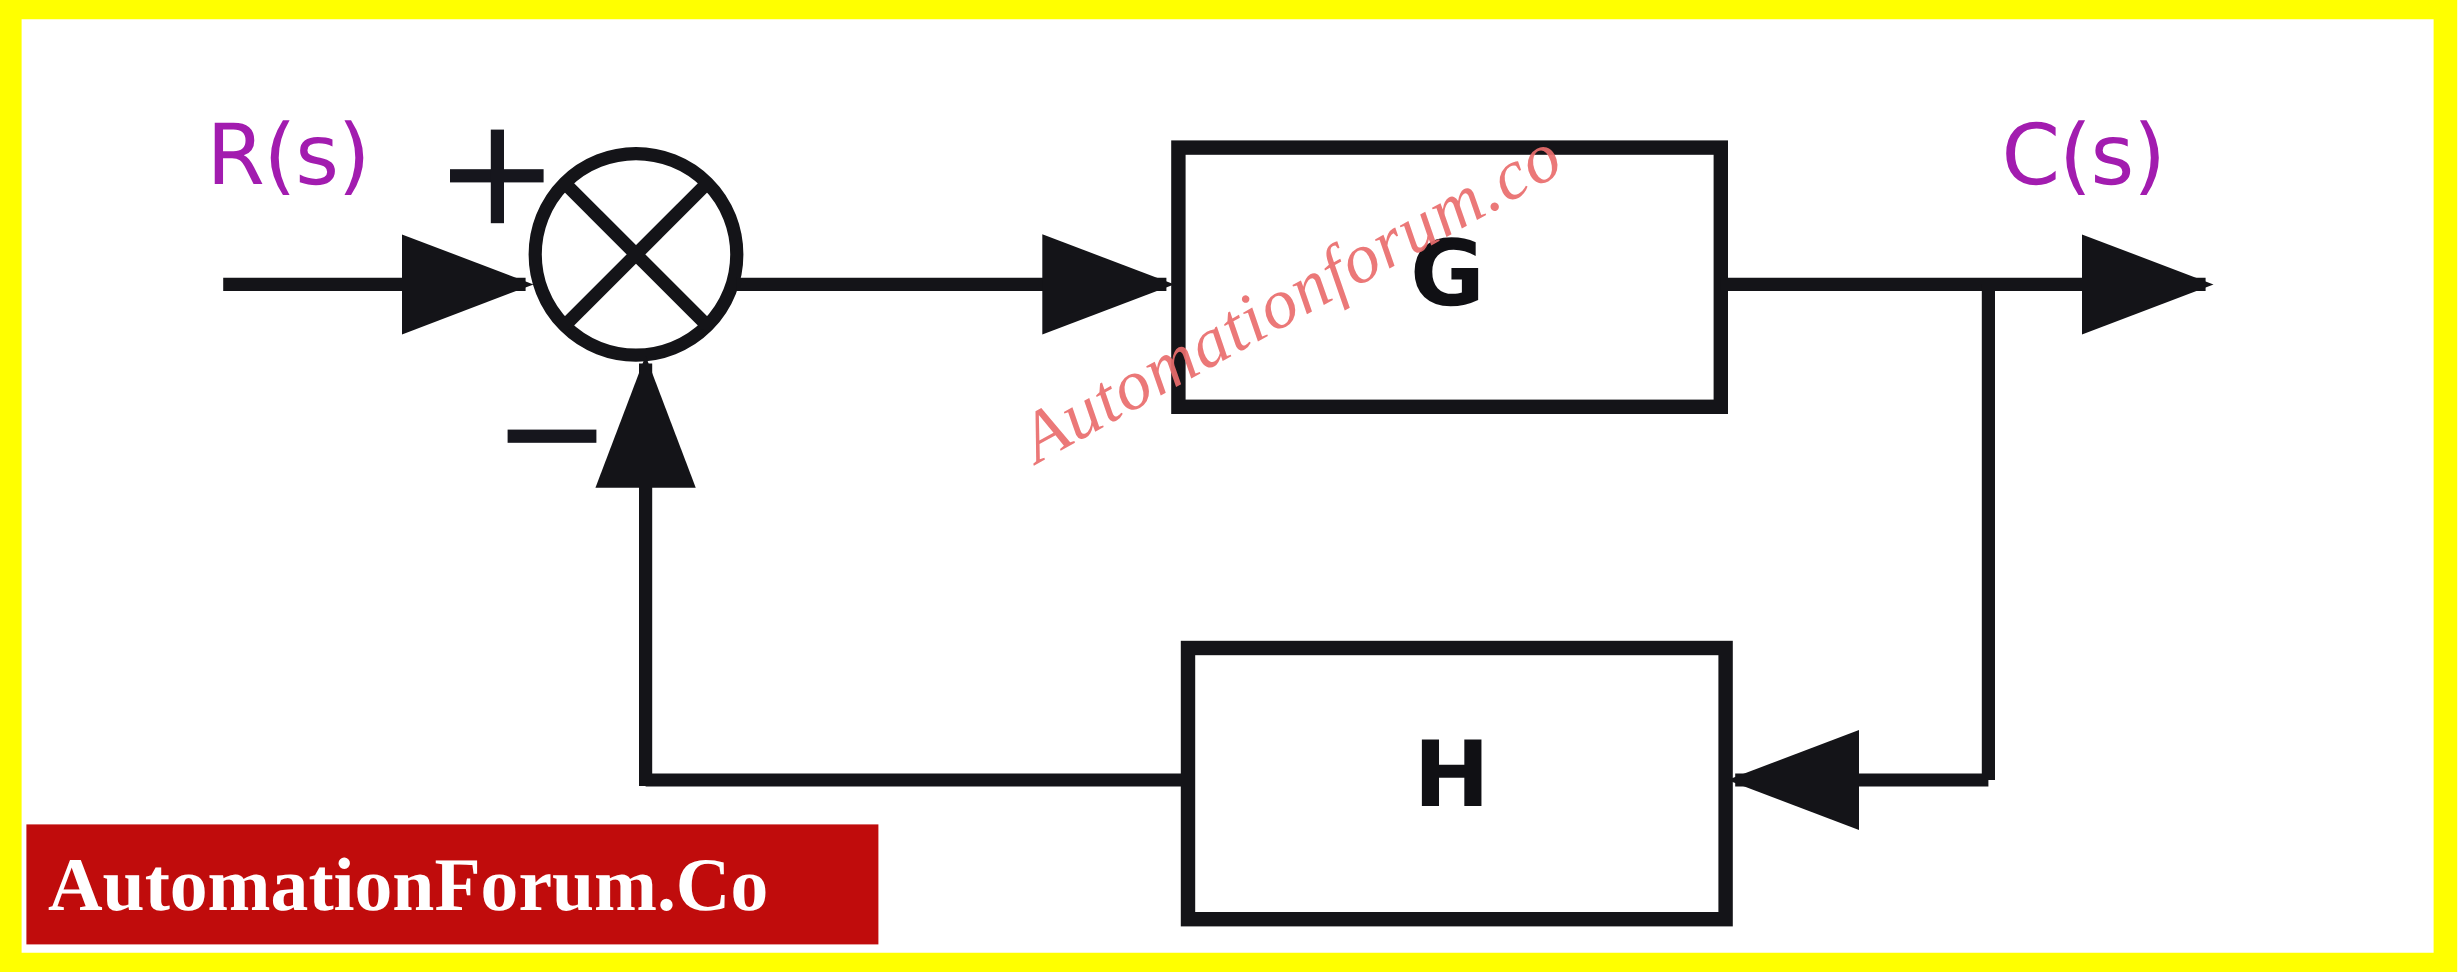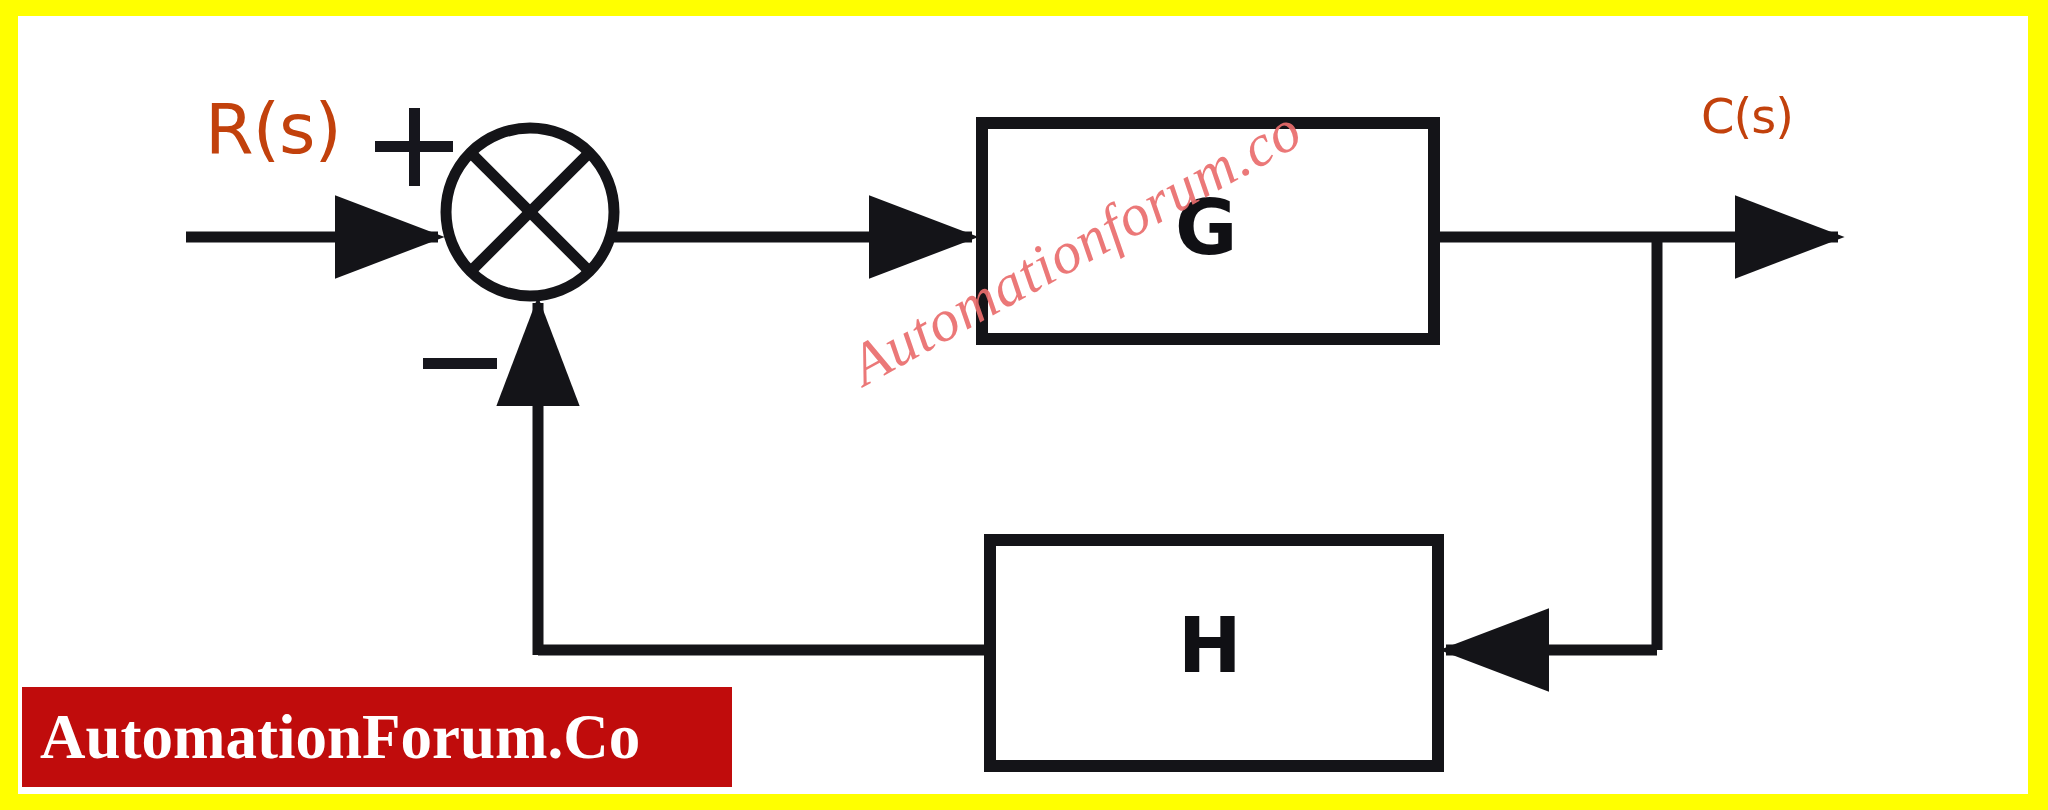--- a/index.html
+++ b/index.html
@@ -38,37 +38,36 @@
   #diagram-svg {
     position: absolute;
     left: 0;
     top: 0;
     width: 2048px;
     height: 810px;
     z-index: 2;
   }
   .lbl {
     position: absolute;
-    color: #c2410c;
+    color: #a21caf;
     font-family: "DejaVu Sans", sans-serif;
     font-weight: 400;
     white-space: nowrap;
     z-index: 3;
-    margin-left: 33px;
   }
   #label-rs {
     left: 172px;
     top: 88px;
     font-size: 70px;
     letter-spacing: -1px;
   }
   #label-cs {
     left: 1668px;
     top: 88px;
-    font-size: 48px;
+    font-size: 70px;
     letter-spacing: -1px;
   }
   .blockletter {
     position: absolute;
     color: #101014;
     font-family: "DejaVu Sans", sans-serif;
     font-weight: 700;
     font-size: 76px;
     z-index: 3;
   }

